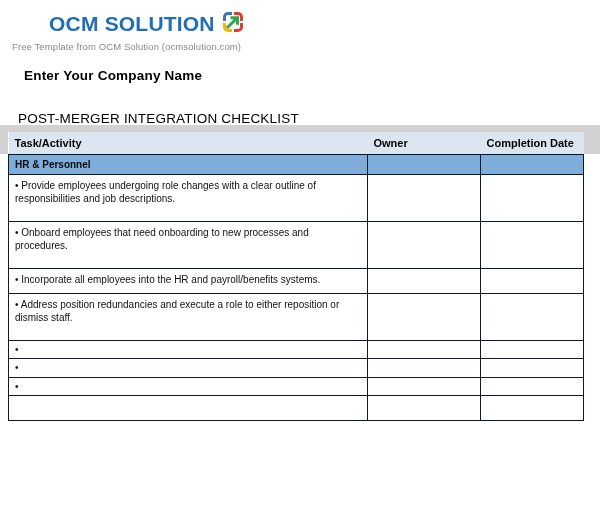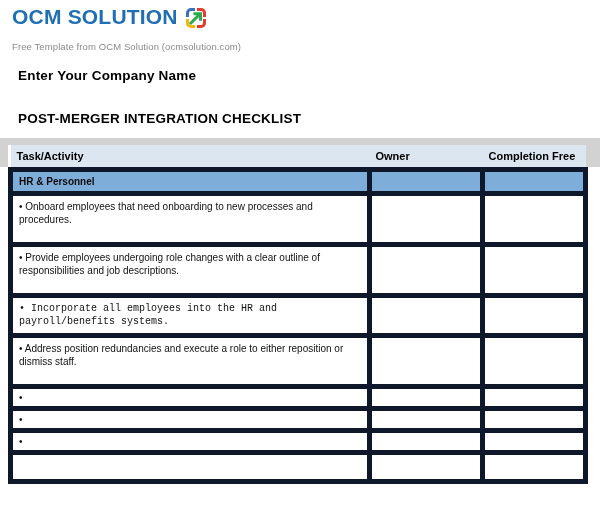--- a/index.html
+++ b/index.html
@@ -12,23 +12,24 @@
     height: 515px;
     overflow: hidden;
     font-family: "Liberation Sans", sans-serif;
     color: #000000;
     position: relative;
   }
 
   
   .brand-row {
     display: flex;
-    align-items: flex-start;
+    align-items: flex-end;
     padding: 6px 0 0 12px;
     height: 28px;
+    margin-left: 37px;
   }
   .brand-wordmark {
     font-size: 21px;
     font-weight: bold;
     letter-spacing: 0.2px;
     color: #1F6FB2;
     line-height: 1;
   }
   .brand-logo {
     margin-left: 6px;
@@ -40,39 +41,39 @@
 
   .brand-sub {
     padding: 7px 9px 0 12px;
     font-size: 9.5px;
     color: #8a8a8a;
     letter-spacing: 0.1px;
   }
 
   
   .company-name {
-    padding: 16px 0 0 18px;
+    padding: 16px 0 0 24px;
     font-size: 13.5px;
     font-weight: bold;
     color: #000;
     letter-spacing: 0.2px;
   }
   .doc-title {
     padding: 28px 0 0 18px;
     font-size: 13.5px;
-    font-weight: bold;
+    font-weight: normal;
     color: #000;
     letter-spacing: 0.2px;
   }
 
   
   .sheet-wrap {
     position: absolute;
     left: 0;
-    top: 138px;
+    top: 125px;
     width: 600px;
     bottom: 0;
   }
   .gray-band {
     position: absolute;
     left: 0;
     top: 0;
     width: 600px;
     height: 7px;
     background: #d2d2d2;
@@ -114,41 +115,41 @@
     height: 22px;
     padding: 0 6px;
     border: none;
     vertical-align: middle;
     color: #000;
   }
   th.th-task { text-align: left; }
   th.th-owner, th.th-date { text-align: left; }
 
   table.checklist td {
-    border: 5px solid #0f172a;
+    border: 1px solid #0f172a;
     padding: 4px 5px 4px 6px;
     vertical-align: top;
     line-height: 1.32;
     font-size: 10px;
     color: #111;
     background: #ffffff;
   }
 
   tr.section-row td {
     background: #7fadda;
     font-weight: bold;
     font-size: 10px;
     padding-top: 3px;
     padding-bottom: 3px;
     color: #0b0b0b;
   }
 
   tr.task-row td.task-cell { height: 38px; }
   tr.blank-row td { height: 9px; padding-top: 2px; padding-bottom: 2px; }
-  tr.short-row td.task-cell { height: 16px; font-family: Liberation Mono, monospace; }
+  tr.short-row td.task-cell { height: 16px; }
 </style>
 </head>
 <body>
 
 <div class="brand-row">
   <div class="brand-wordmark">OCM SOLUTION</div>
   <svg class="brand-logo" viewBox="0 0 48 48" aria-hidden="true">
 
     <path d="M4 14 A10 10 0 0 1 14 4 L22 4 L22 10 L14 10 A4 4 0 0 0 10 14 L10 22 L4 22 Z" fill="#3B73B9"></path>
     <path d="M44 14 A10 10 0 0 0 34 4 L26 4 L26 10 L34 10 A4 4 0 0 1 38 14 L38 22 L44 22 Z" fill="#E03C31"></path>
@@ -172,36 +173,36 @@
   <table class="checklist">
     <colgroup>
       <col class="c-task">
         <col class="c-owner">
         <col class="c-date">
     </colgroup>
     <thead>
       <tr>
         <th class="th-task">Task/Activity</th>
         <th class="th-owner">Owner</th>
-        <th class="th-date">Completion Free</th>
+        <th class="th-date">Completion Date</th>
       </tr>
     </thead>
     <tbody id="checklist-body">
         <tr class="section-row">
           <td class="task-cell">HR &amp; Personnel</td>
           <td></td>
           <td></td>
         </tr>
         <tr class="task-row">
+          <td class="task-cell">• Provide employees undergoing role changes with a clear outline of responsibilities and job descriptions.</td>
+          <td></td>
+          <td></td>
+        </tr>
+        <tr class="task-row">
           <td class="task-cell">• Onboard employees that need onboarding to new processes and procedures.</td>
-          <td></td>
-          <td></td>
-        </tr>
-        <tr class="task-row">
-          <td class="task-cell">• Provide employees undergoing role changes with a clear outline of responsibilities and job descriptions.</td>
           <td></td>
           <td></td>
         </tr>
         <tr class="short-row">
           <td class="task-cell">• Incorporate all employees into the HR and payroll/benefits systems.</td>
           <td></td>
           <td></td>
         </tr>
         <tr class="task-row">
           <td class="task-cell">• Address position redundancies and execute a role to either reposition or dismiss staff.</td>

